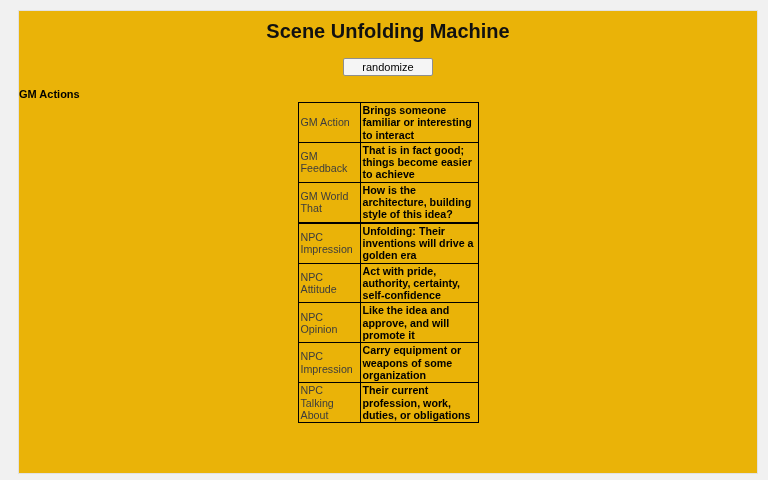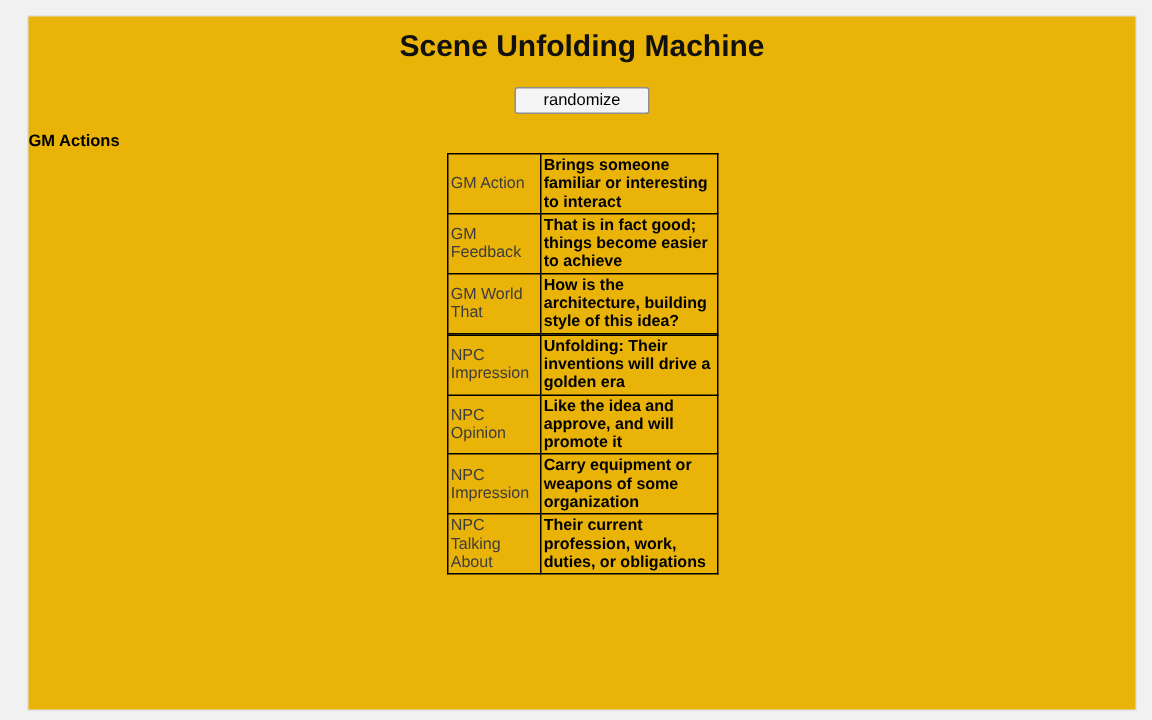--- a/index.html
+++ b/index.html
@@ -98,20 +98,24 @@
   </div>
 
   <div class="section">
     <table class="action-table">
       <tbody>
   <tr>
     <td class="row-label">NPC Impression</td>
     <td class="row-value">Unfolding: Their inventions will drive a golden era</td>
   </tr>
 
+  <tr>
+    <td class="row-label">NPC Attitude</td>
+    <td class="row-value">Act with pride, authority, certainty, self-confidence</td>
+  </tr>
 
 
   <tr>
     <td class="row-label">NPC Opinion</td>
     <td class="row-value">Like the idea and approve, and will promote it</td>
   </tr>
 
   <tr>
     <td class="row-label">NPC Impression</td>
     <td class="row-value">Carry equipment or weapons of some organization</td>

